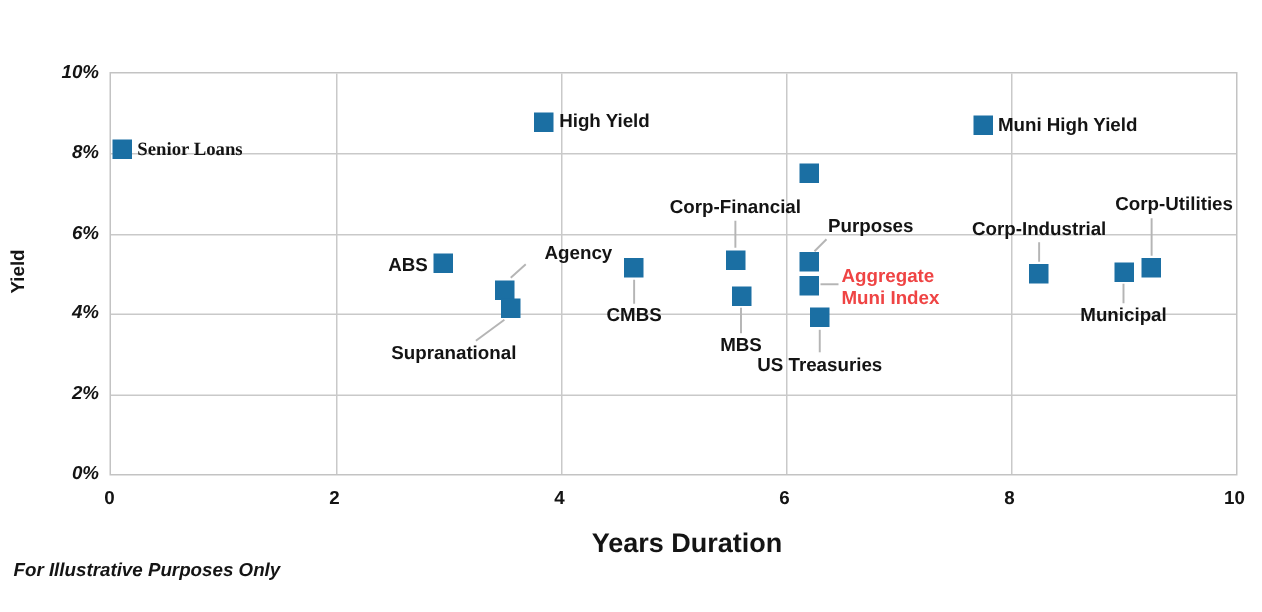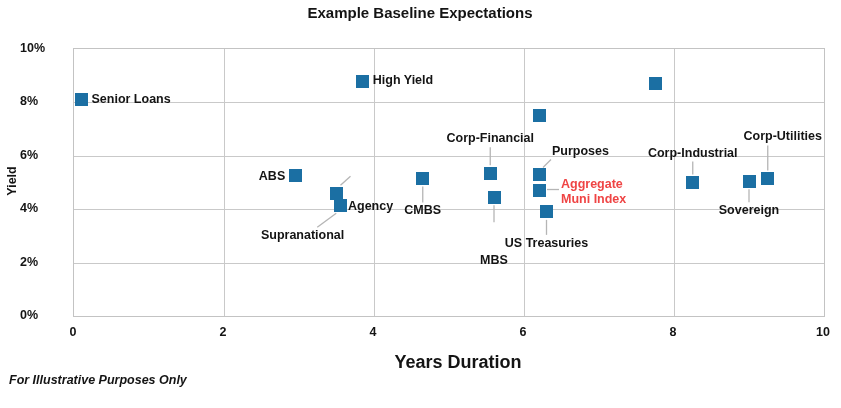--- a/index.html
+++ b/index.html
@@ -9,36 +9,35 @@
                font-size:15px;font-weight:700;white-space:nowrap;}
   .plot{position:absolute;left:73px;top:48px;width:750px;height:267px;
         border:1px solid #c3c3c3;box-sizing:content-box;}
   .vgrid{position:absolute;top:0;bottom:0;width:1px;background:#c9c9c9;}
   .hgrid{position:absolute;left:0;right:0;height:1px;background:#c9c9c9;}
   .leader-svg{position:absolute;left:0;top:0;width:750px;height:267px;overflow:visible;}
   .marker{position:absolute;width:13px;height:13px;}
   .plabel{position:absolute;font-size:12.5px;font-weight:700;line-height:1.22;
           white-space:nowrap;color:#141414;}
   .plabel.accent{font-weight:700;}
-  .ytick{position:absolute;left:20px;width:46px;text-align:left;
-         transform:translateY(-50%);font-size:12.5px;font-weight:700;}
+  .ytick{position:absolute;left:20px;width:46px;text-align:right;
+         transform:translateY(-50%);font-size:12.5px;font-weight:700;font-style:italic;}
   .xtick{position:absolute;top:325px;transform:translateX(-50%);
          font-size:12.5px;font-weight:700;}
   .ylab{position:absolute;left:12px;top:181px;transform:translate(-50%,-50%) rotate(-90deg);
         font-size:12.5px;font-weight:700;white-space:nowrap;}
   .xlab{position:absolute;left:448px;top:352px;transform:translateX(-50%);
         font-size:18px;font-weight:700;white-space:nowrap;margin-left:10px;}
   .footnote{position:absolute;left:9px;top:373px;font-size:12.5px;
             font-style:italic;font-weight:600;white-space:nowrap;text-align:center;}
 </style>
 </head>
 <body>
 
 <div class="stage">
-  <div class="chart-title">Example Baseline Expectations</div>
   <div class="ylab">Yield</div>
   <div class="plot" id="plot">
       <div class="vgrid" style="left: 150px;"></div>
       <div class="vgrid" style="left: 300px;"></div>
       <div class="vgrid" style="left: 450px;"></div>
       <div class="vgrid" style="left: 600px;"></div>
       <div class="hgrid" style="top: 213.6px;"></div>
       <div class="hgrid" style="top: 160.2px;"></div>
       <div class="hgrid" style="top: 106.8px;"></div>
       <div class="hgrid" style="top: 53.4px;"></div>
@@ -49,50 +48,51 @@
         <line x1="416.24999999999994" y1="116.15500000000003" x2="416.24999999999994" y2="98.15500000000003" stroke="#b5b5b5" stroke-width="1.3"></line>
         <line x1="419.99999999999994" y1="156.185" x2="419.99999999999994" y2="173.185" stroke="#b5b5b5" stroke-width="1.3"></line>
         <line x1="469" y1="118.48999999999998" x2="477" y2="110.48999999999998" stroke="#b5b5b5" stroke-width="1.3"></line>
         <line x1="473" y1="140.51" x2="485" y2="140.51" stroke="#b5b5b5" stroke-width="1.3"></line>
         <line x1="472.5" y1="170.87" x2="472.5" y2="185.87" stroke="#b5b5b5" stroke-width="1.3"></line>
         <line x1="618.75" y1="125.5" x2="618.75" y2="112.5" stroke="#b5b5b5" stroke-width="1.3"></line>
         <line x1="675" y1="140.165" x2="675" y2="153.165" stroke="#b5b5b5" stroke-width="1.3"></line>
         <line x1="693.75" y1="121.495" x2="693.75" y2="96.495" stroke="#b5b5b5" stroke-width="1.3"></line>
       </svg>
       <div class="marker" style="left: 1px; top: 44.23px; background: rgb(27, 111, 163);"></div>
-      <div class="plabel" style="left: 17.5px; top: 50.73px; transform: translate(0px, -50%);">Senior Loans</div>
+      <div class="plabel" style="left: 17.5px; top: 50.73px; transform: translate(0px, -50%); font-family: Liberation Serif, serif;">Senior Loans</div>
       <div class="marker" style="left: 282.25px; top: 25.54px; background: rgb(27, 111, 163);"></div>
       <div class="plabel" style="left: 298.75px; top: 32.04px; transform: translate(0px, -50%);">High Yield</div>
       <div class="marker" style="left: 574.75px; top: 28.21px; background: rgb(27, 111, 163);"></div>
+      <div class="plabel" style="left: 591.25px; top: 34.71px; transform: translate(0px, -50%);">Muni High Yield</div>
       <div class="marker" style="left: 458.5px; top: 60.25px; background: rgb(27, 111, 163);"></div>
       <div class="marker" style="left: 214.75px; top: 120.325px; background: rgb(27, 111, 163);"></div>
       <div class="plabel" style="left: 211.25px; top: 127.825px; transform: translate(-100%, -50%);">ABS</div>
       <div class="marker" style="left: 256px; top: 137.68px; background: rgb(27, 111, 163);"></div>
-      <div class="plabel" style="left: 274px; top: 128.18px; transform: translate(0px, -100%); margin-top: 37px;">Agency</div>
+      <div class="plabel" style="left: 289px; top: 128.18px; transform: translate(0px, -100%);">Agency</div>
       <div class="marker" style="left: 259.75px; top: 149.695px; background: rgb(27, 111, 163);"></div>
       <div class="plabel" style="left: 270.25px; top: 179.195px; transform: translate(-100%, 0px);">Supranational</div>
       <div class="marker" style="left: 342.25px; top: 122.995px; background: rgb(27, 111, 163);"></div>
       <div class="plabel" style="left: 348.75px; top: 154.495px; transform: translate(-50%, 0px);">CMBS</div>
       <div class="marker" style="left: 409.75px; top: 117.655px; background: rgb(27, 111, 163);"></div>
       <div class="plabel" style="left: 416.25px; top: 97.155px; transform: translate(-50%, -100%);">Corp-Financial</div>
       <div class="marker" style="left: 413.5px; top: 141.685px; background: rgb(27, 111, 163);"></div>
-      <div class="plabel" style="left: 420px; top: 174.185px; transform: translate(-50%, 0px); margin-top: 30px;">MBS</div>
+      <div class="plabel" style="left: 420px; top: 174.185px; transform: translate(-50%, 0px);">MBS</div>
       <div class="marker" style="left: 458.5px; top: 118.99px; background: rgb(27, 111, 163);"></div>
       <div class="plabel" style="left: 478px; top: 110.49px; transform: translate(0px, -100%);">Purposes</div>
       <div class="marker" style="left: 458.5px; top: 135.01px; background: rgb(27, 111, 163);"></div>
       <div class="plabel accent" style="left: 487px; top: 142.51px; transform: translate(0px, -50%); color: #ef4444;">
         <div>Aggregate</div>
         <div>Muni Index</div>
       </div>
       <div class="marker" style="left: 466px; top: 156.37px; background: rgb(27, 111, 163);"></div>
       <div class="plabel" style="left: 472.5px; top: 186.87px; transform: translate(-50%, 0px);">US Treasuries</div>
       <div class="marker" style="left: 612.25px; top: 127px; background: rgb(27, 111, 163);"></div>
       <div class="plabel" style="left: 618.75px; top: 111.5px; transform: translate(-50%, -100%);">Corp-Industrial</div>
       <div class="marker" style="left: 668.5px; top: 125.665px; background: rgb(27, 111, 163);"></div>
-      <div class="plabel" style="left: 675px; top: 154.165px; transform: translate(-50%, 0px);">Sovereign</div>
+      <div class="plabel" style="left: 675px; top: 154.165px; transform: translate(-50%, 0px);">Municipal</div>
       <div class="marker" style="left: 687.25px; top: 122.995px; background: rgb(27, 111, 163);"></div>
       <div class="plabel" style="left: 708.75px; top: 95.495px; transform: translate(-50%, -100%);">Corp-Utilities</div>
     </div>
   <div id="ticks">
       <div class="xtick" style="left: 73px;">0</div>
       <div class="xtick" style="left: 223px;">2</div>
       <div class="xtick" style="left: 373px;">4</div>
       <div class="xtick" style="left: 523px;">6</div>
       <div class="xtick" style="left: 673px;">8</div>
       <div class="xtick" style="left: 823px;">10</div>

